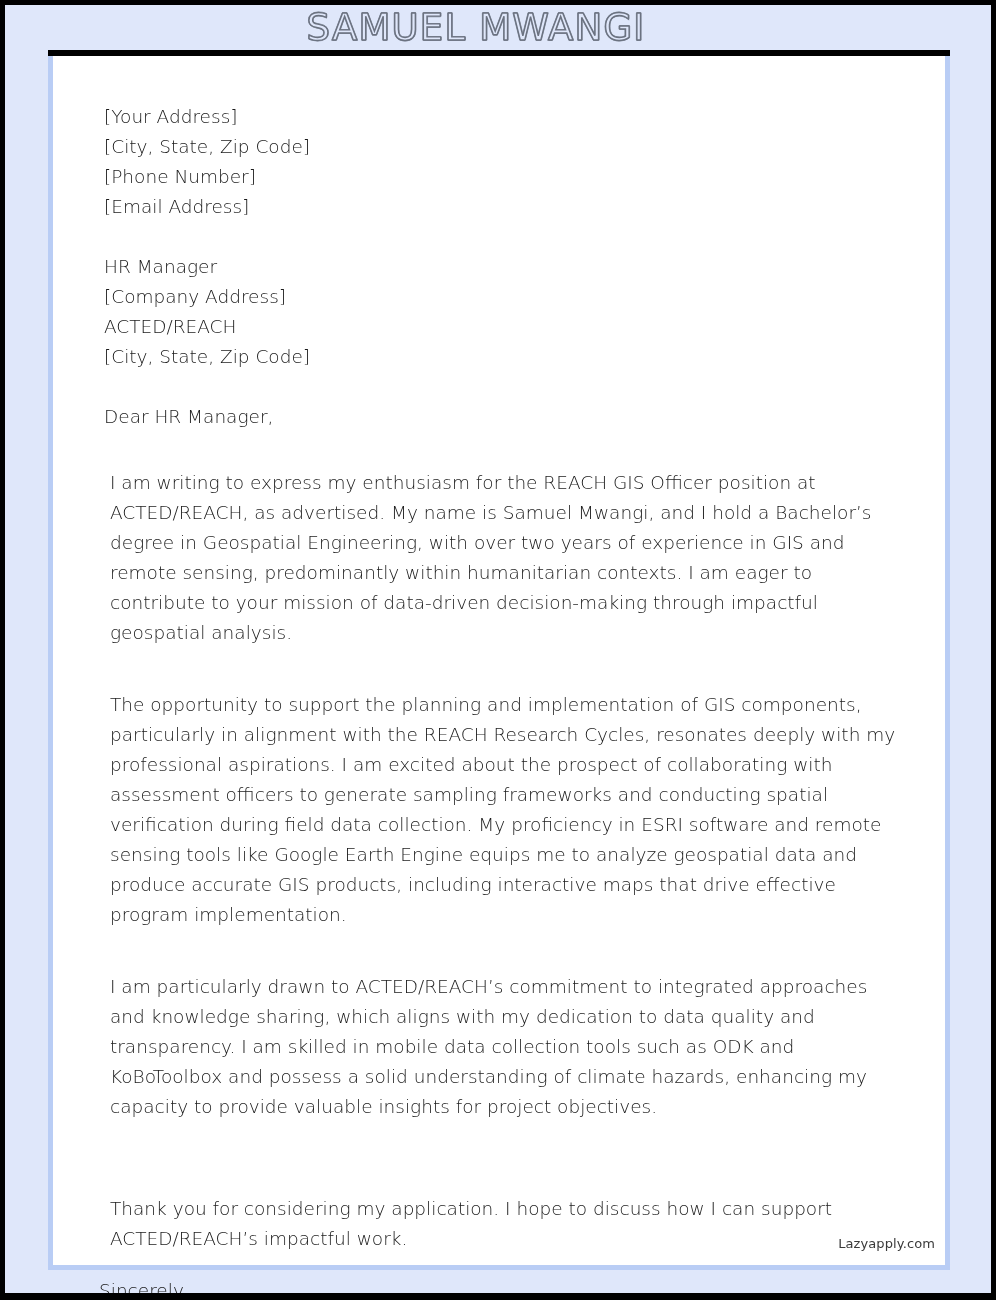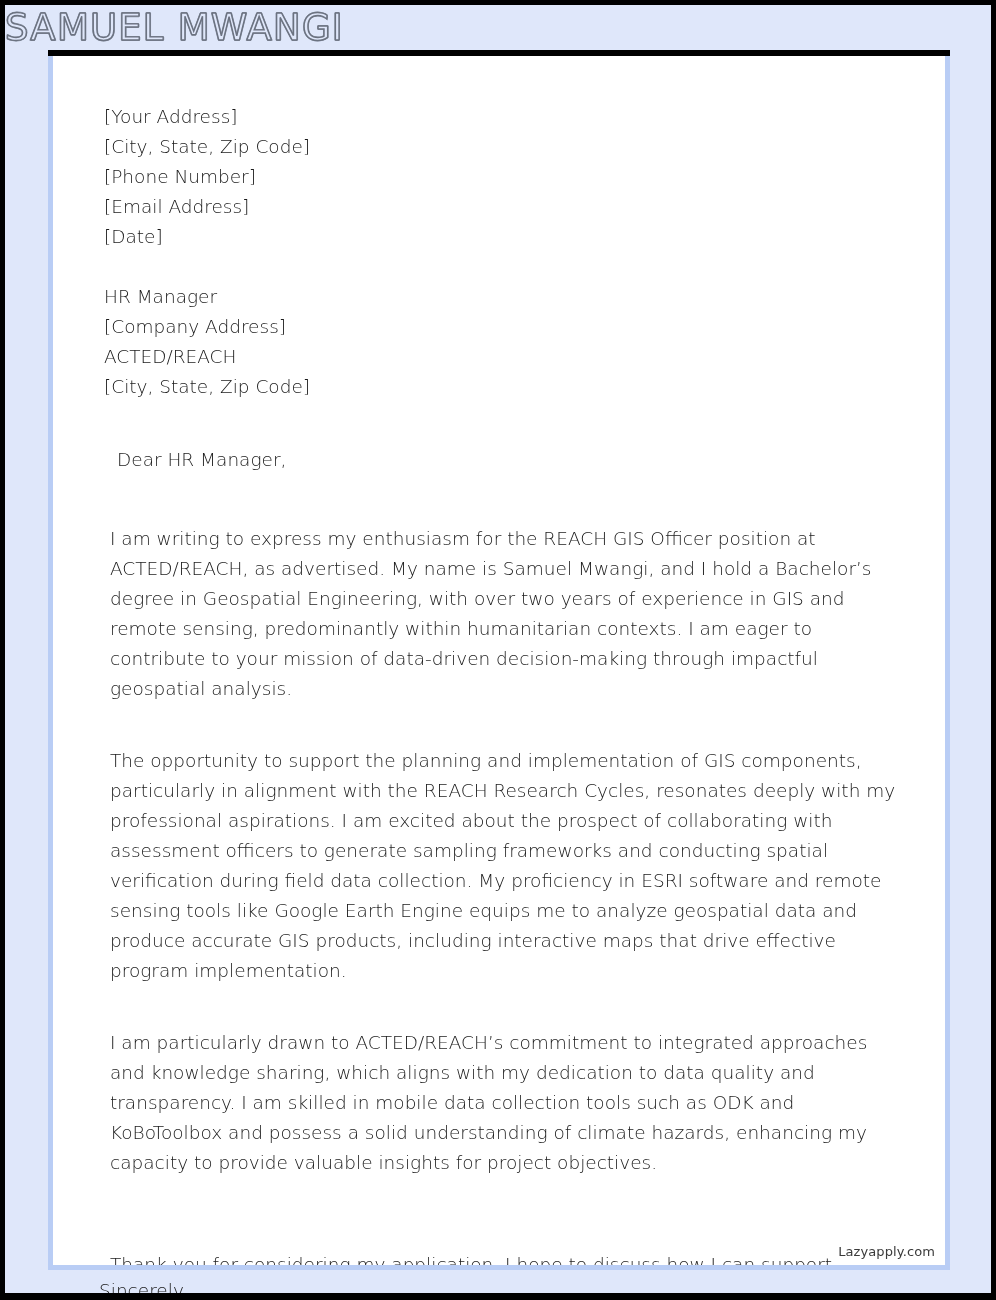--- a/index.html
+++ b/index.html
@@ -31,21 +31,21 @@
 
   
   .header-band {
     position: absolute;
     left: 0;
     top: 0;
     width: 986px;
     height: 45px;
     display: flex;
     align-items: center;
-    justify-content: flex-start;
+    justify-content: center;
     padding-right: 44px;
     box-sizing: border-box;
   }
 
   .applicant-name {
     font-family: "DejaVu Sans", sans-serif;
     font-size: 37px;
     font-weight: 400;
     letter-spacing: 1.2px;
     line-height: 1;
@@ -110,28 +110,28 @@
   .block-gap {
     height: 30px;
   }
 
   .para {
     margin: 6px;
     text-align: left;
   }
 
   .salutation {
-    margin: 13px;
+    margin: 0;
   }
 
   
   .watermark {
     position: absolute;
     right: 10px;
-    bottom: 6px;
+    bottom: 14px;
     font-family: "DejaVu Sans", sans-serif;
     font-size: 13px;
     font-weight: 400;
     color: #3a3a3a;
     letter-spacing: 0.1px;
   }
 
   
   .continuation {
     position: absolute;
@@ -161,21 +161,20 @@
     <div class="sheet">
       <div class="sheet-inner">
 
         <div class="letter-text">
 
           <div>
             <span class="addr-line">[Your Address]</span>
             <span class="addr-line">[City, State, Zip Code]</span>
             <span class="addr-line">[Phone Number]</span>
             <span class="addr-line">[Email Address]</span>
-            <span class="addr-line">[Date]</span>
           </div>
 
           <div class="block-gap"></div>
 
           <div>
             <span class="addr-line">HR Manager</span>
             <span class="addr-line">[Company Address]</span>
             <span class="addr-line">ACTED/REACH</span>
             <span class="addr-line">[City, State, Zip Code]</span>
           </div>

